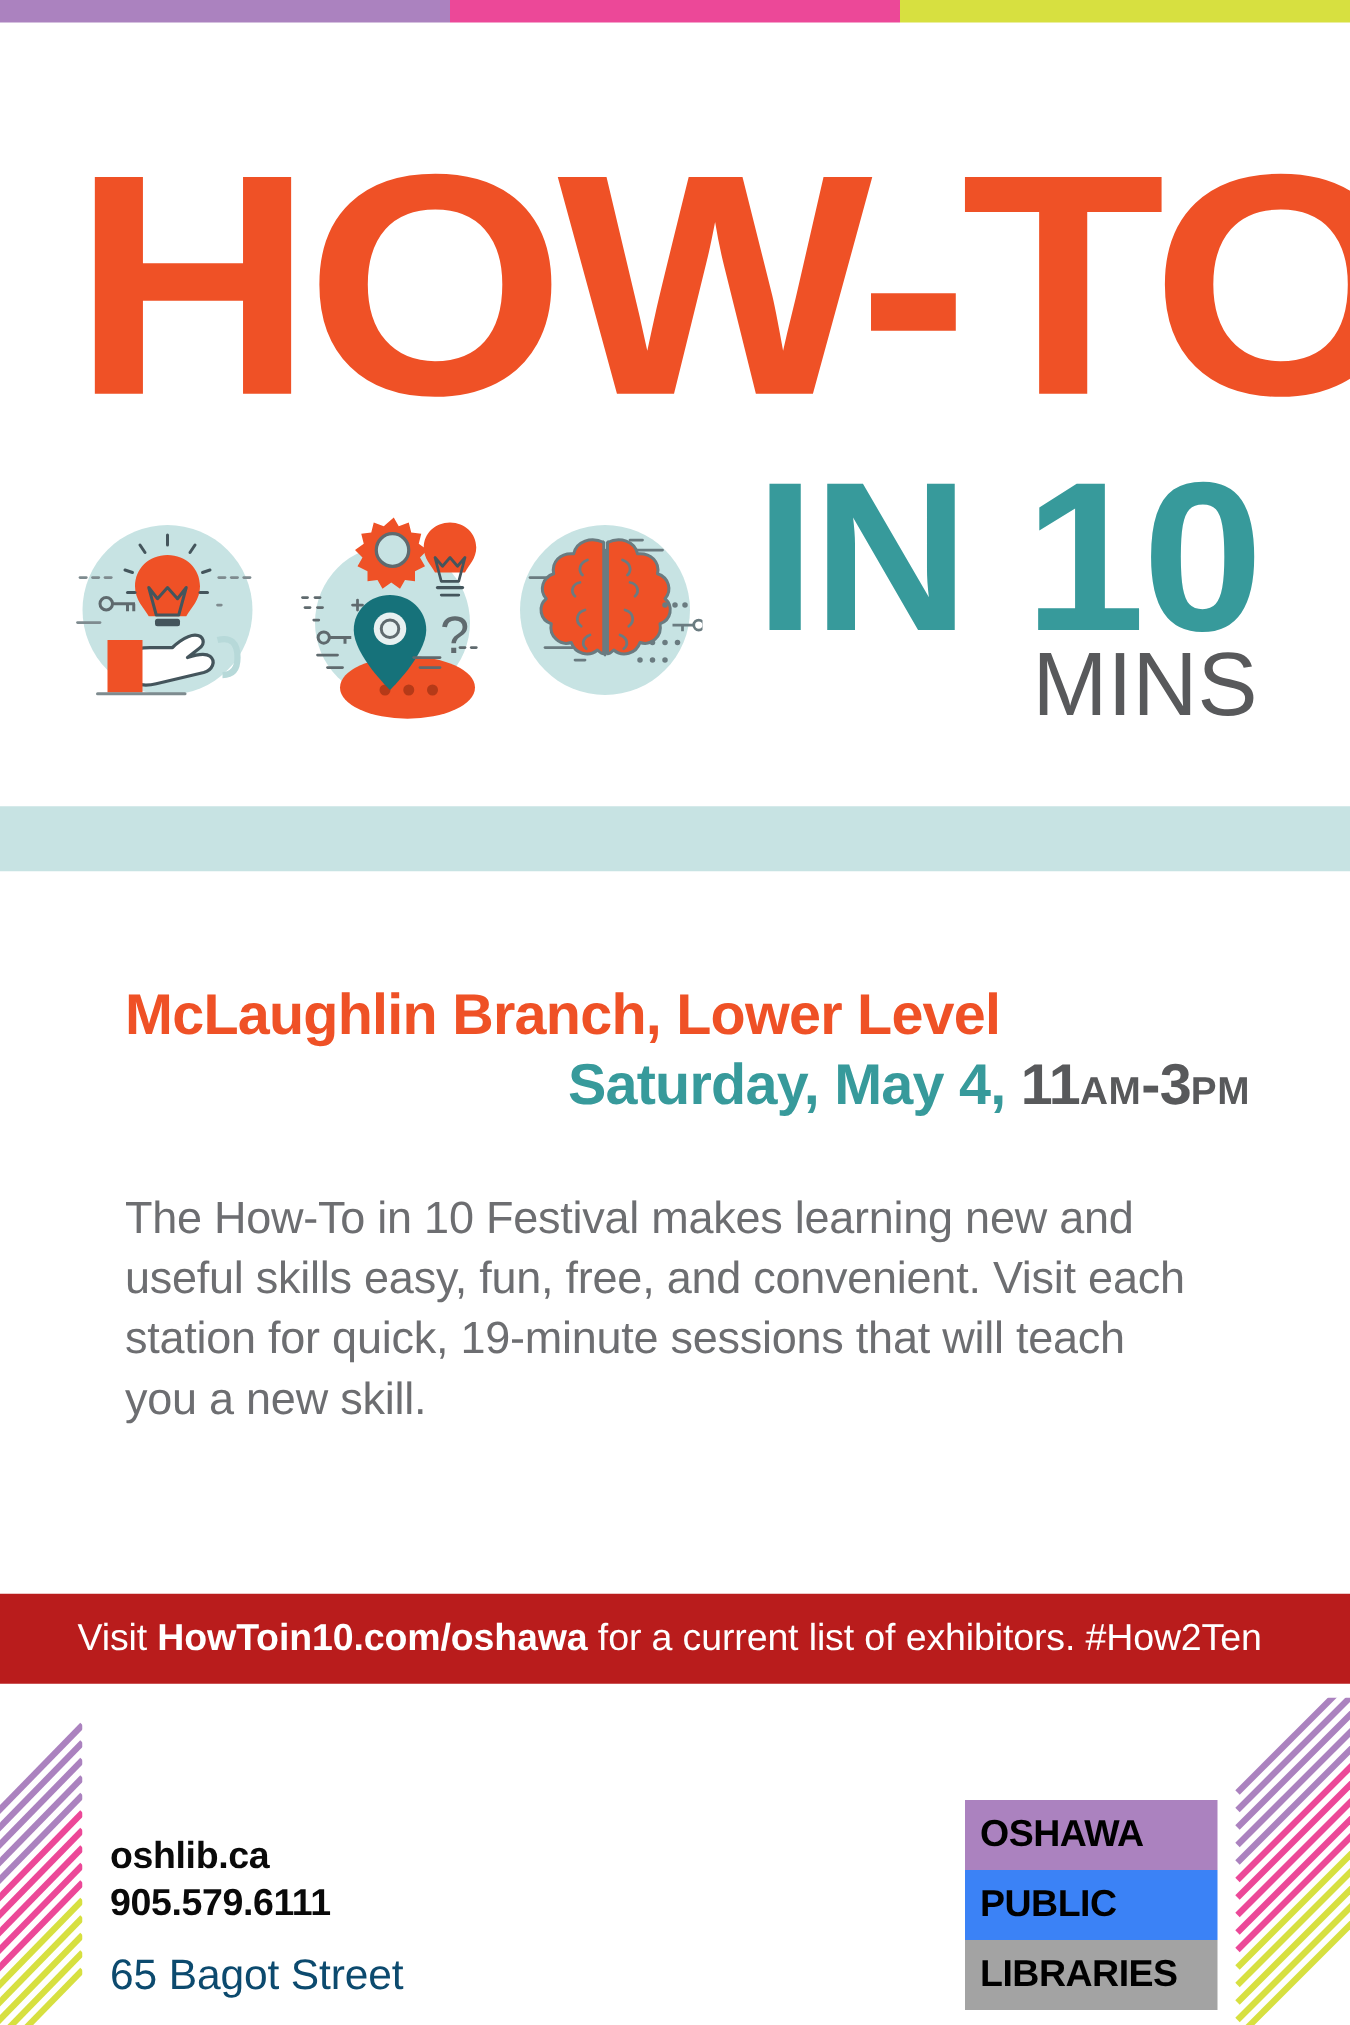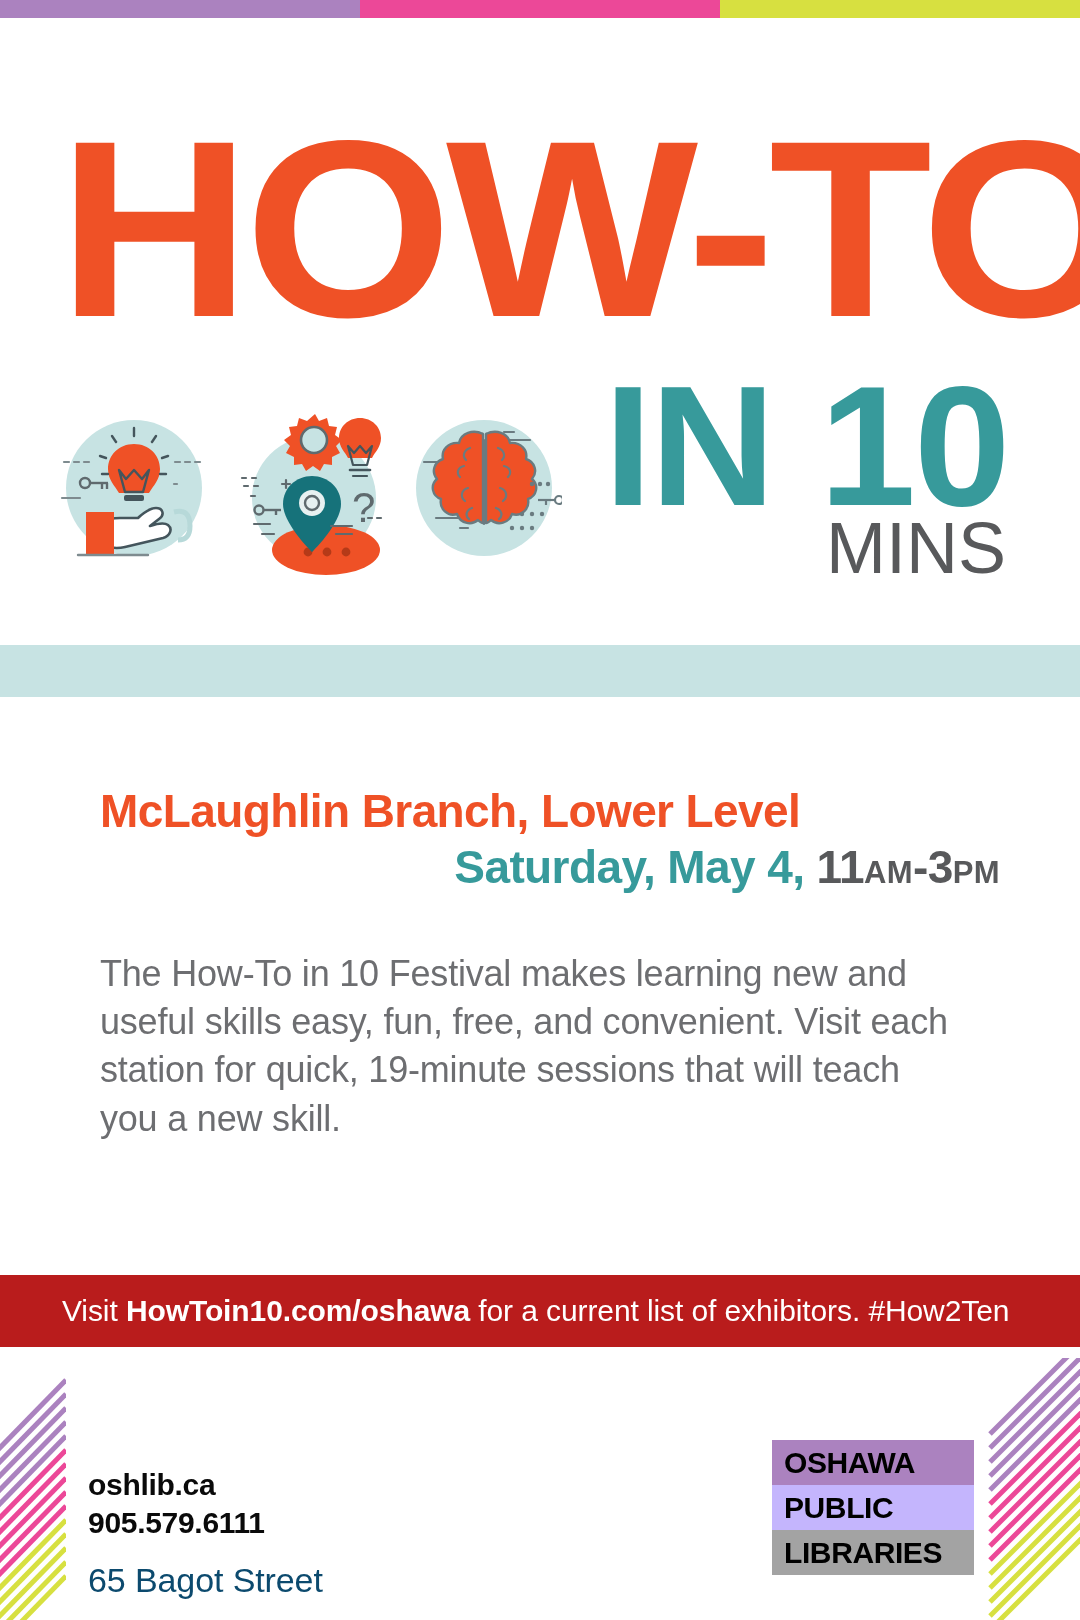--- a/index.html
+++ b/index.html
@@ -210,35 +210,35 @@
   }
 
   
   .opl-logo {
     position: absolute;
     right: 106px;
     top: 1440px;
     width: 202px;
   }
   .opl-row {
-    height: 45px;
+    height: 56px;
     display: flex;
     align-items: center;
     padding-left: 12px;
     box-sizing: border-box;
   }
   .opl-row span {
     font-family: "Liberation Sans", sans-serif;
     font-weight: 700;
     font-size: 30px;
     color: #000000;
     letter-spacing: -0.4px;
   }
   .opl-oshawa { background: #ab82bf; }
-  .opl-public { background: #c4b5fd; }
+  .opl-public { background: #3b82f6; }
   .opl-libraries { background: #a3a3a3; }
 </style>
 </head>
 <body>
 
 <div id="poster">
 
   <div class="topbar">
     <div class="seg-purple"></div>
     <div class="seg-pink"></div>

